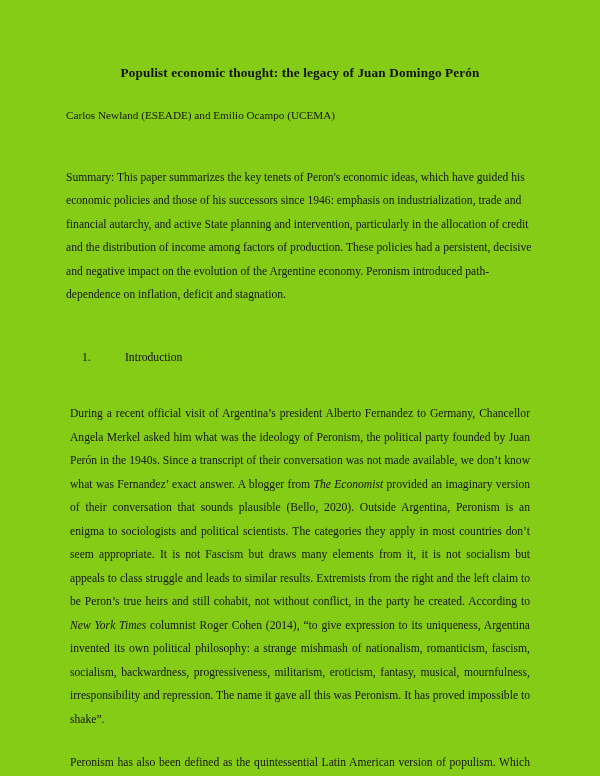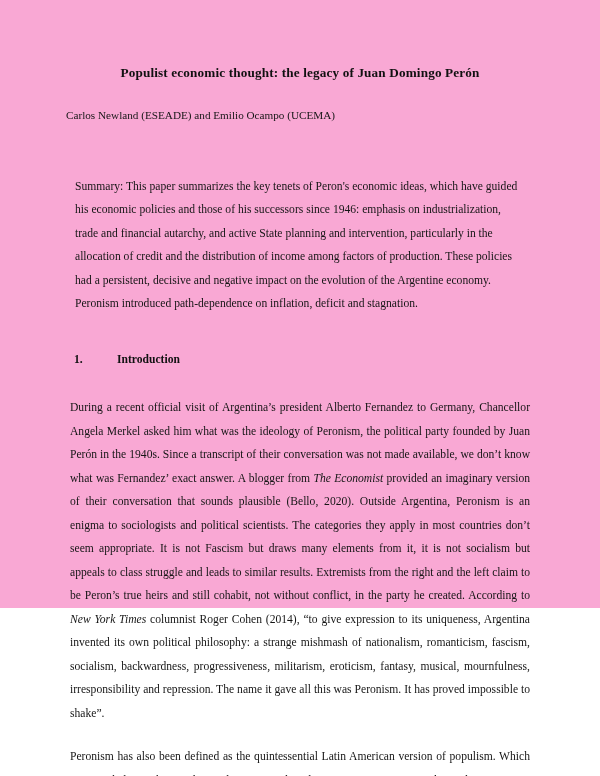--- a/index.html
+++ b/index.html
@@ -11,22 +11,22 @@
     width: 600px;
     height: 776px;
     overflow: hidden;
     font-family: "Liberation Serif", "DejaVu Serif", serif;
     color: #1a1a1a;
     -webkit-font-smoothing: antialiased;
   }
   .page {
     position: relative;
     width: 600px;
-    height: 608px;
-    background: #f9a8d4;
+    height: 776px;
+    background: #84cc16;
     box-sizing: border-box;
   }
   .content {
     position: absolute;
     left: 66px;
     top: 0;
     width: 468px;
   }
   .doc-title {
     margin: 0;
@@ -41,32 +41,32 @@
   .doc-authors {
     margin: 0;
     padding-top: 26px;
     text-align: left;
     font-size: 11.2px;
     font-weight: normal;
     line-height: 1.35;
     color: #161616;
   }
   .abstract {
-    margin: 9px;
+    margin: 0;
     padding-top: 43px;
     text-align: left;
     font-size: 11.6px;
     line-height: 23.5px;
     color: #151515;
   }
   .section-heading {
-    margin: 8px;
+    margin: 16px;
     padding-top: 23px;
     font-size: 11.6px;
-    font-weight: bold;
+    font-weight: normal;
     line-height: 23.5px;
     color: #111111;
   }
   .section-heading .sec-num {
     display: inline-block;
     width: 43px;
   }
   .body-par {
     margin: 4px;
     padding-top: 17px;

